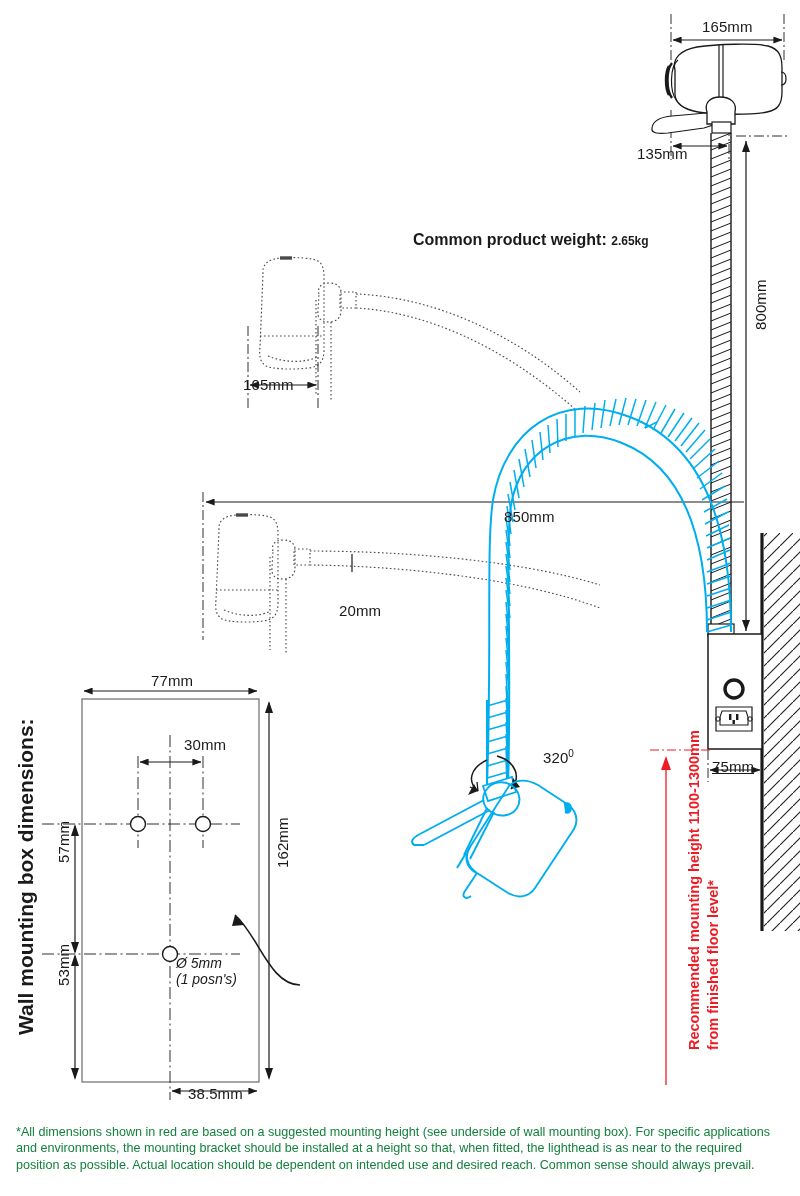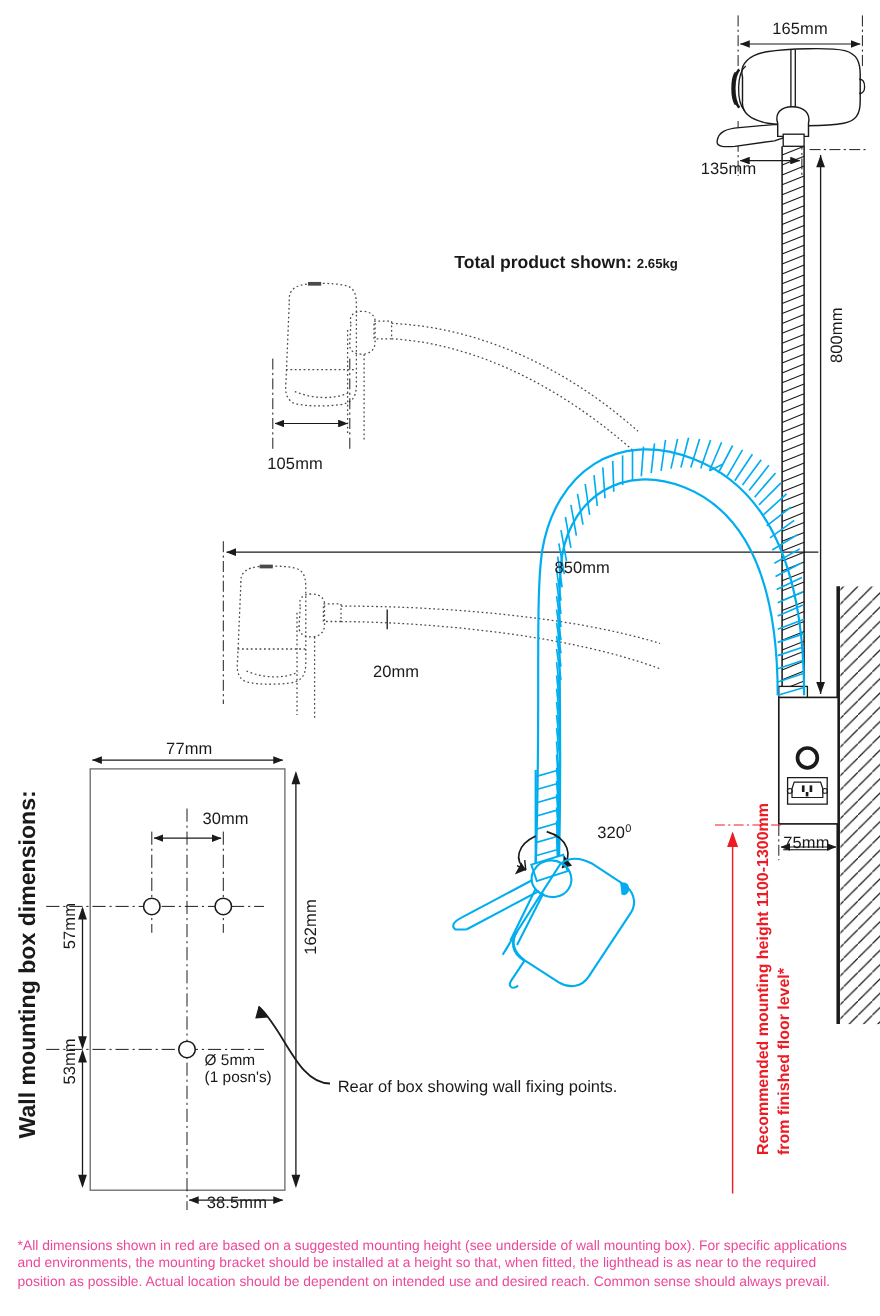--- a/index.html
+++ b/index.html
@@ -17,39 +17,39 @@
   .vert{transform:rotate(-90deg);transform-origin:left top;}
   .note{font-size:15px;}
 
   #weight-label{left:413px;top:231px;font-size:16px;font-weight:bold;}
   #weight-label .val{font-size:12px;}
 
   #panel-title{left:14px;top:1035px;font-size:21px;font-weight:bold;}
 
   #footnote{
     position:absolute;left:16px;top:1124px;width:772px;
-    color:#ec4899;font-size:12.6px;line-height:16.4px;
+    color:#15803d;font-size:12.6px;line-height:16.4px;
     font-family:"Liberation Sans", sans-serif;
   }
 
   #d165{left:702px;top:18px;}
   #d135{left:637px;top:145px;}
   #d800{left:752px;top:330px;}
-  #d105{left:243px;top:413px;}
+  #d105{left:243px;top:376px;}
   #d850{left:504px;top:508px;}
   #d20{left:339px;top:578px;margin-top:24px;}
   #d320{left:509px;top:748px;margin-left:34px;}
   #d75{left:712px;top:758px;text-decoration:underline;}
   #d77{left:151px;top:672px;}
   #d30{left:152px;top:736px;margin-left:32px;}
   #d162{left:274px;top:868px;}
   #d57{left:55px;top:863px;}
   #d53{left:55px;top:986px;}
   #d385{left:188px;top:1085px;}
-  #dia5{left:186px;top:955px;font-size:14px;line-height:16px;}
+  #dia5{left:176px;top:955px;font-size:14px;line-height:16px;font-style:italic;}
   #rearnote{left:307px;top:980px;}
   #redvert{left:685px;top:1050px;}
 </style>
 </head>
 <body>
 
 <div id="stage">
 
   <svg class="layer" viewBox="0 0 800 1196">
     <defs>
@@ -433,21 +433,21 @@
         <path d="M172,1091 L257,1091" stroke="#1a1a1a" stroke-width="1.2" fill="none" marker-start="url(#ahs)" marker-end="url(#ah)"></path>
       </g>
 
       <g>
         <path d="M300,985 C270,985 258,935 235,915" stroke="#1a1a1a" stroke-width="1.6" fill="none"></path>
         <path d="M235,915 L244,925 L232,926 Z" fill="#1a1a1a"></path>
       </g>
     </g>
   </svg>
 
-  <div class="lbl" id="weight-label"><span>Total product shown:</span> <span class="val">2.65kg</span></div>
+  <div class="lbl" id="weight-label"><span>Common product weight:</span> <span class="val">2.65kg</span></div>
 
   <div class="lbl dim" id="d165">165mm</div>
   <div class="lbl dim" id="d135">135mm</div>
   <div class="lbl dim vert" id="d800">800mm</div>
   <div class="lbl dim" id="d105">105mm</div>
   <div class="lbl dim" id="d850">850mm</div>
   <div class="lbl dim" id="d20">20mm</div>
   <div class="lbl dim" id="d320"><span>320</span><sup style="font-size:10px">0</sup></div>
   <div class="lbl dim" id="d75">75mm</div>
 
@@ -456,21 +456,20 @@
   <div class="lbl dim vert" id="d162">162mm</div>
   <div class="lbl dim vert" id="d57">57mm</div>
   <div class="lbl dim vert" id="d53">53mm</div>
   <div class="lbl dim" id="d385">38.5mm</div>
 
   <div class="lbl" id="dia5">
     <div>Ø 5mm</div>
     <div>(1 posn's)</div>
   </div>
 
-  <div class="lbl note" id="rearnote">Rear of box showing wall fixing points.</div>
 
   <div class="lbl" id="panel-title" style="transform:rotate(-90deg);transform-origin:left top;"><span>Wall mounting box dimensions:</span></div>
 
   <div class="lbl red" id="redvert" style="transform:rotate(-90deg);transform-origin:left top;font-size:14.5px;font-weight:bold;line-height:19px;">
     <div>Recommended mounting height 1100-1300mm</div>
     <div>from finished floor level*</div>
   </div>
 
   <div id="footnote">*All dimensions shown in red are based on a suggested mounting height (see underside of wall mounting box). For specific applications and environments, the mounting bracket should be installed at a height so that, when fitted, the lighthead is as near to the required position as possible. Actual location should be dependent on intended use and desired reach. Common sense should always prevail.</div>
 

